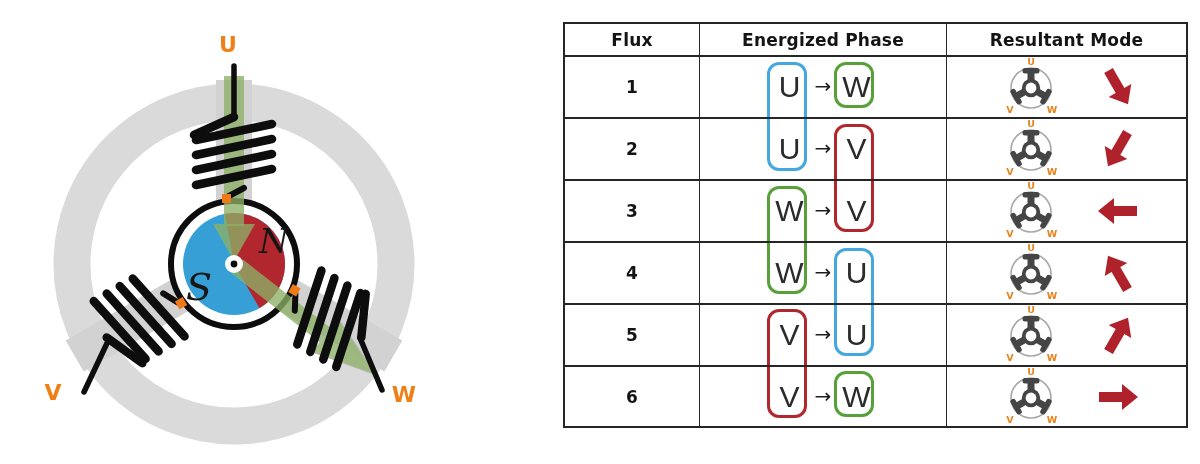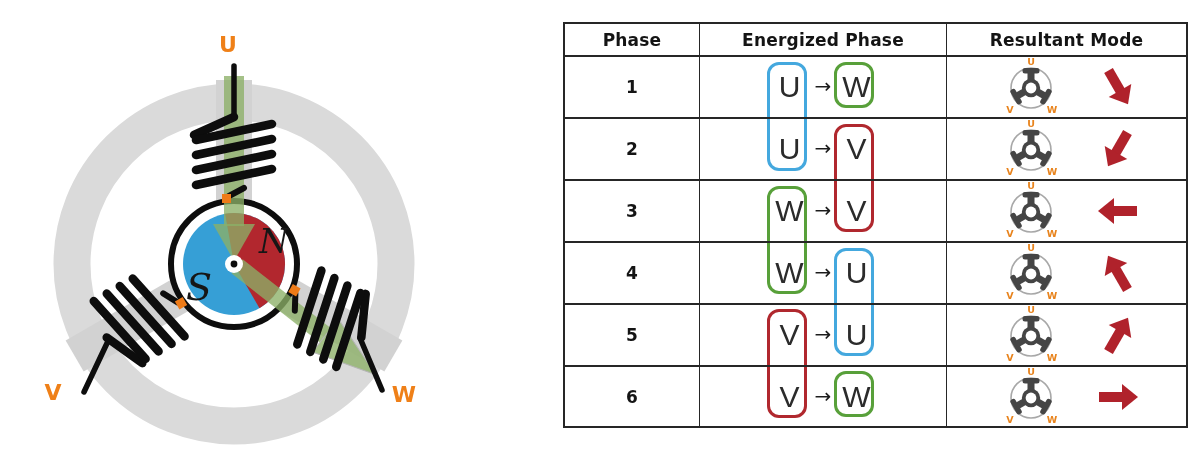--- a/index.html
+++ b/index.html
@@ -130,21 +130,21 @@
         <circle cx="26" cy="31" r="5.4" fill="#ffffff"></circle>
         <text class="icon-label" x="26" y="8" text-anchor="middle">U</text>
         <text class="icon-label" x="5" y="56" text-anchor="middle">V</text>
         <text class="icon-label" x="47" y="56" text-anchor="middle">W</text>
       </g>
     </defs>
   </svg>
 
   <div class="flux-table">
 
-    <div class="cell hdr">Phase</div>
+    <div class="cell hdr">Flux</div>
     <div class="cell hdr col2">Energized Phase</div>
     <div class="cell hdr col3">Resultant Mode</div>
 
     <div class="cell body-row mode-num">1</div>
     <div class="cell body-row col2 phase-cell">
       <span class="phase-letter">U</span>
       <span class="phase-arrow">→</span>
       <span class="phase-letter">W</span>
     </div>
     <div class="cell body-row col3 flux-cell">

